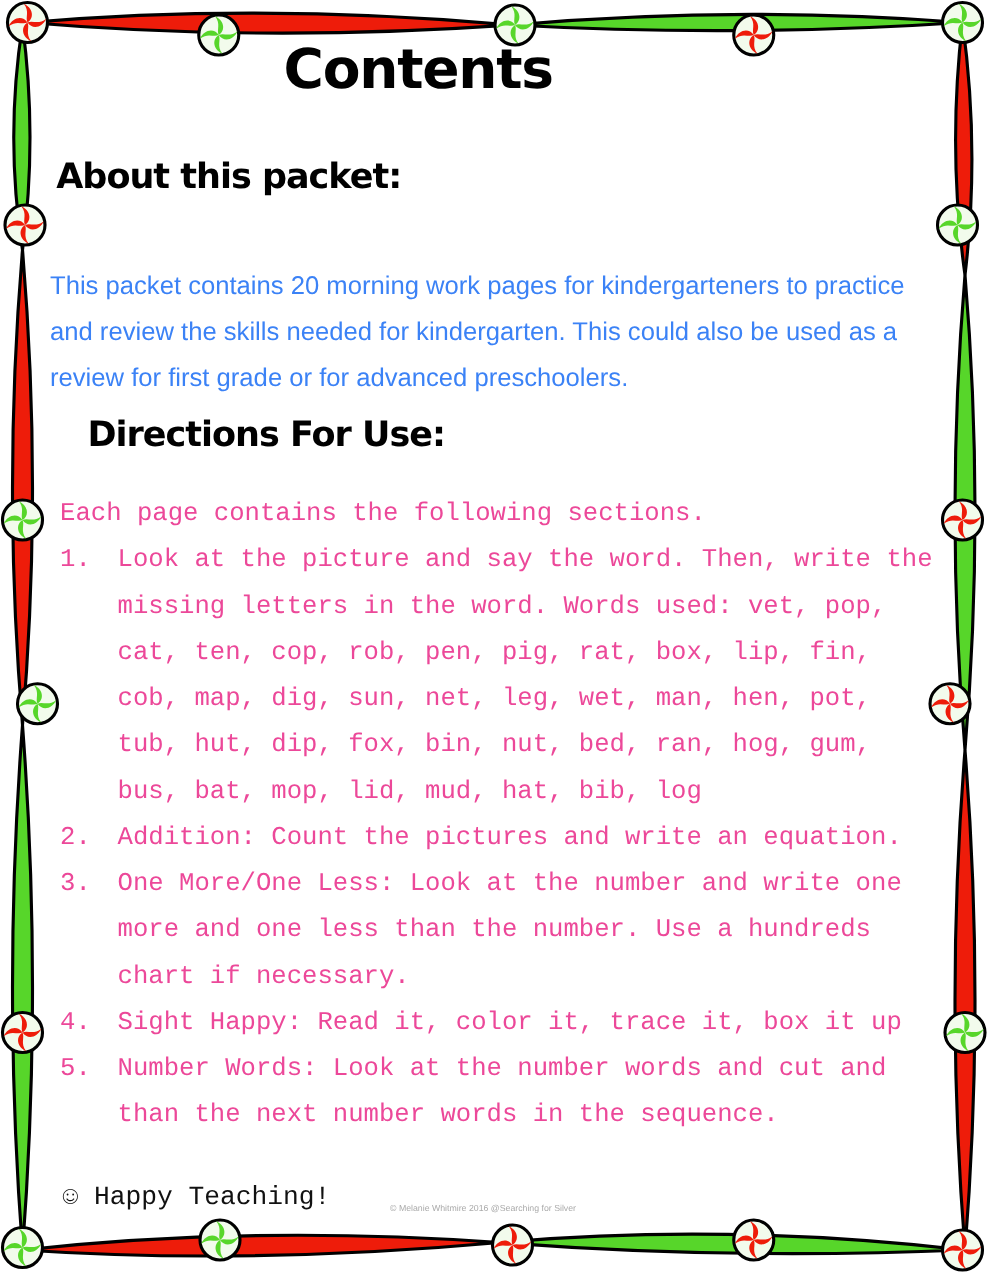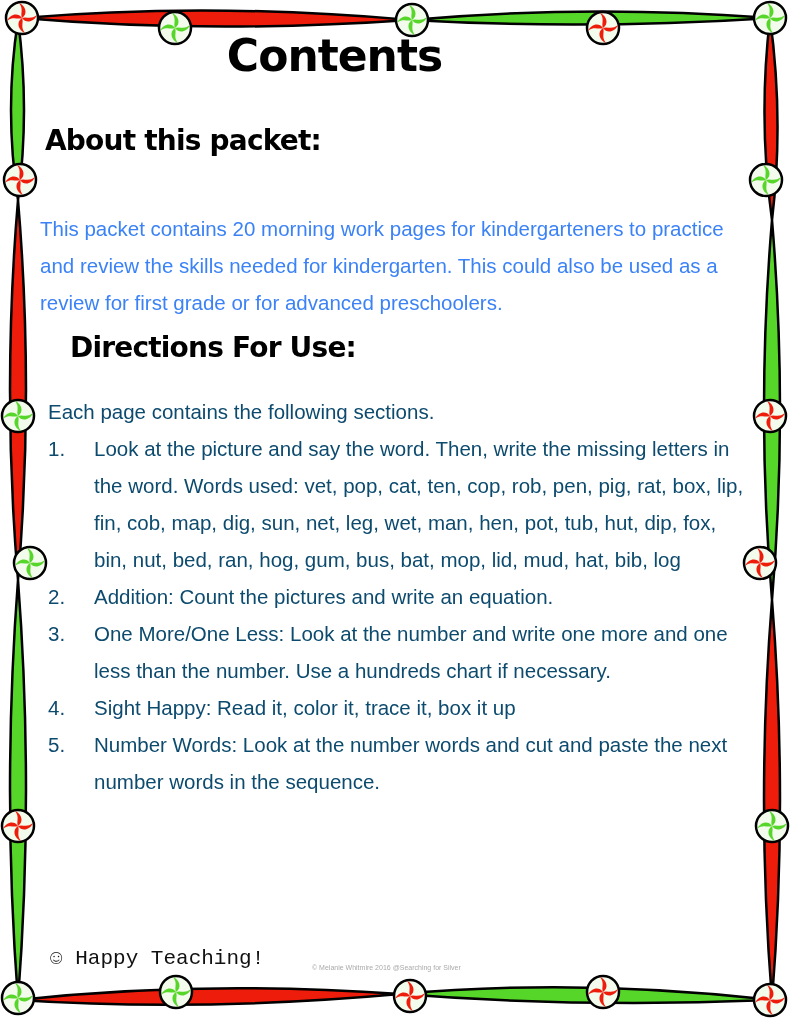--- a/index.html
+++ b/index.html
@@ -3,21 +3,21 @@
 <meta charset="utf-8">
 <style>
   html, body { margin:0; padding:0; }
   body { width:791px; height:1024px; position:relative; background:#ffffff; overflow:hidden;
          font-family:"DejaVu Sans", sans-serif; color:#111; }
   #border { position:absolute; left:0; top:0; width:791px; height:1024px; }
   .title { position:absolute; left:0; width:669px; top:30px; text-align:center;
            font-family:"DejaVu Sans", sans-serif; font-weight:bold; font-size:44px; letter-spacing:-1px; color:#000; }
   .h2 { position:absolute; font-family:"DejaVu Sans", sans-serif; font-weight:bold; font-size:28px; letter-spacing:-0.8px; color:#000; }
   .para { position:absolute; font-family:"Liberation Sans", sans-serif; font-size:20.5px; line-height:37px; color:#3b82f6;margin-top:41px; }
-  .list { position:absolute; left:48px; top:393px; width:700px; font-family:Liberation Sans, sans-serif; font-size:20.5px; line-height:37px; color:#0c4a6e; margin:0; padding:0; list-style:none; }
+  .list { position:absolute; left:48px; top:393px; width:700px; font-family:Liberation Mono, monospace; font-size:20.5px; line-height:37px; color:#ec4899; margin:0; padding:0; list-style:none; }
   .list li { display:flex; }
   .list .num { width:46px; flex:0 0 46px; }
   .list .txt { flex:1; }
   .footer { position:absolute; left:50px; top:947px; font-family:Liberation Mono, monospace; font-size:21px; color:#111; }
   .copyright { position:absolute; left:312px; top:964px; font-family:"Liberation Sans", sans-serif; font-size:7px; color:#aaa; }
 </style>
 </head>
 <body>
 
 <svg id="border" viewBox="0 0 791 1024" xmlns="http://www.w3.org/2000/svg">
@@ -94,21 +94,21 @@
   <li>
     <span class="num">3.</span>
     <span class="txt">One More/One Less: Look at the number and write one more and one less than the number. Use a hundreds chart if necessary.</span>
   </li>
   <li>
     <span class="num">4.</span>
     <span class="txt">Sight Happy: Read it, color it, trace it, box it up</span>
   </li>
   <li>
     <span class="num">5.</span>
-    <span class="txt">Number Words: Look at the number words and cut and paste the next number words in the sequence.</span>
+    <span class="txt">Number Words: Look at the number words and cut and than the next number words in the sequence.</span>
   </li>
 </ul>
 
 <div class="footer">
   <span>☺</span>
   <span>Happy Teaching!</span>
 </div>
 <div class="copyright">© Melanie Whitmire 2016 @Searching for Silver</div>
 
 </body></html>

